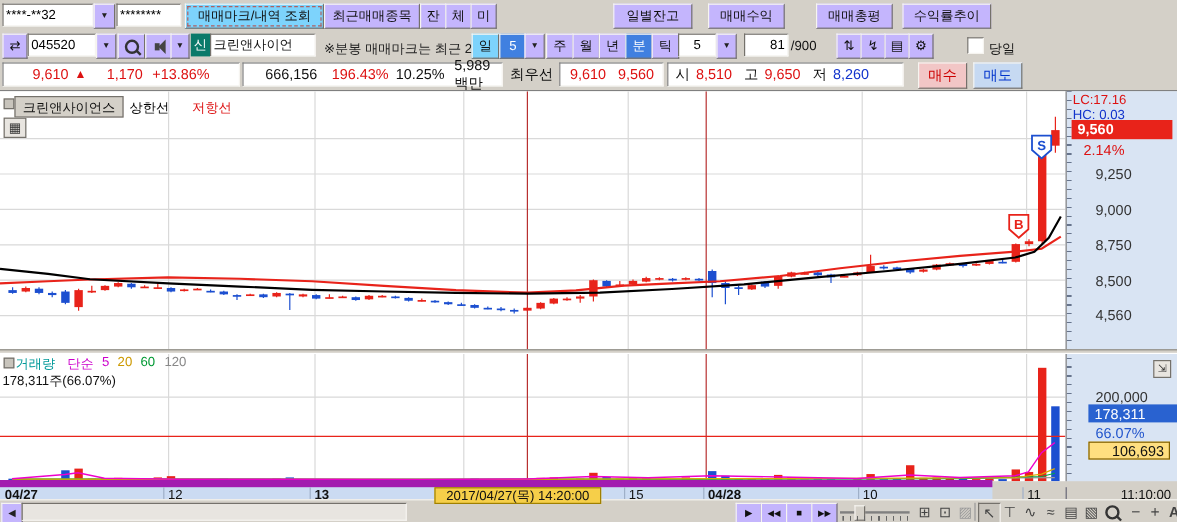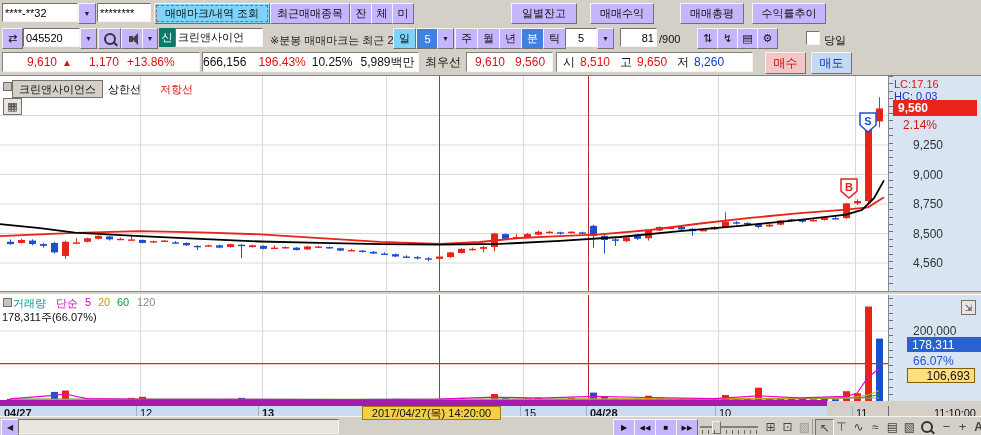--- a/index.html
+++ b/index.html
@@ -115,21 +115,21 @@
   <div class="cb" style="left:806px;top:31px;"></div>
   <div class="abs" style="left:824px;top:33px;text-align:center;">당일</div>
 
   <div class="qbox" style="left:2px;top:52px;width:198px;height:20px;">
     <span class="red" style="margin-left:24px;">9,610</span>
     <span class="red" style="margin-left:5px;font-size:10px;">▲</span>
     <span class="red" style="margin-left:17px;">1,170</span>
     <span class="red" style="margin-left:8px;">+13.86%</span>
   </div>
   <div class="qbox" style="left:202px;top:52px;width:217px;height:20px;">
-    <span style="">666,156</span>
+    <span style="margin-left:18px;">666,156</span>
     <span class="red" style="margin-left:12px;">196.43%</span>
     <span style="margin-left:6px;">10.25%</span>
     <span style="margin-left:8px;">5,989백만</span>
   </div>
   <div class="abs flex" style="left:421px;top:52px;width:44px;height:20px;justify-content:center;font-size:12px;">최우선</div>
   <div class="qbox" style="left:466px;top:52px;width:87px;height:20px;">
     <span class="red" style="margin-left:8px;">9,610</span>
     <span class="red" style="margin-left:10px;">9,560</span>
   </div>
   <div class="qbox" style="left:556px;top:52px;width:197px;height:20px;">

